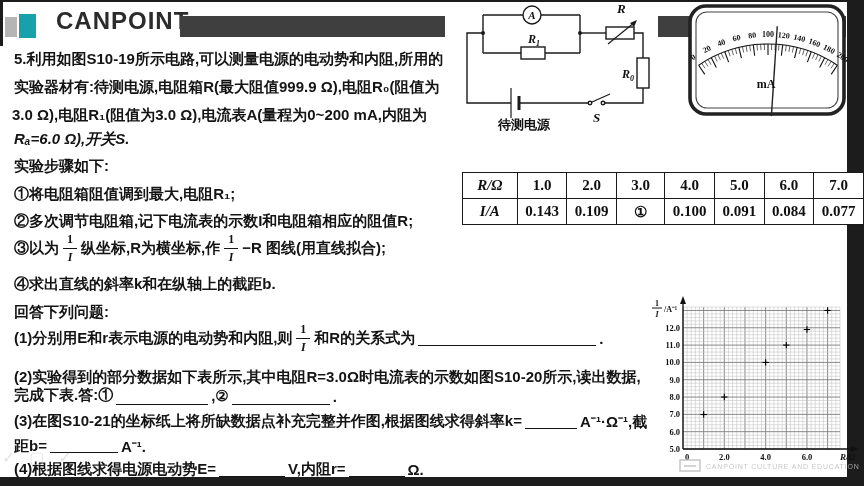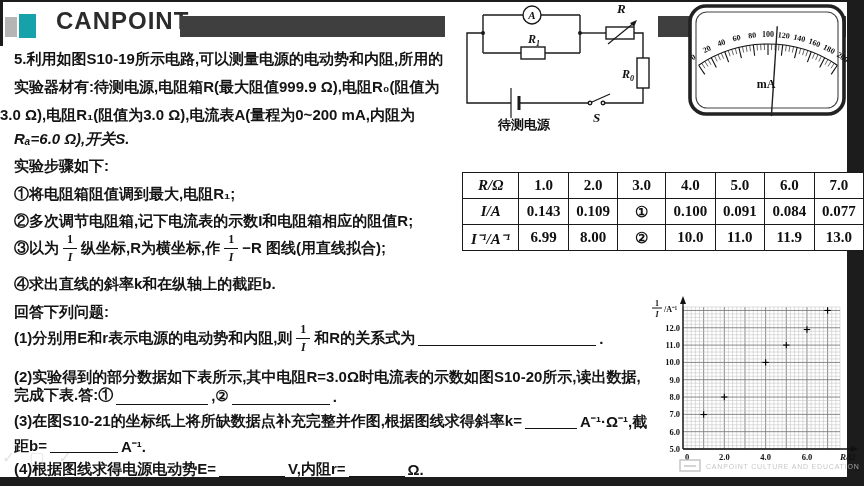--- a/index.html
+++ b/index.html
@@ -43,21 +43,21 @@
   <div class="hbar" style="left:180px;width:265px;"></div>
   <div class="hbar" style="left:658px;width:188px;"></div>
 
   <div id="problem-text">
       <div class="pline" style="top: 50px; left: 14px;">
         <span>5.利用如图S10-19所示电路,可以测量电源的电动势和内阻,所用的</span>
       </div>
       <div class="pline" style="top: 78px; left: 14px;">
         <span>实验器材有:待测电源,电阻箱R(最大阻值999.9 Ω),电阻R₀(阻值为</span>
       </div>
-      <div class="pline" style="top: 106px; left: 0;">
+      <div class="pline" style="top: 106px; left: 12px;">
         <span>3.0 Ω),电阻R₁(阻值为3.0 Ω),电流表A(量程为0~200 mA,内阻为</span>
       </div>
       <div class="pline" style="top: 130px; left: 14px; font-style: italic;">
         <span>Rₐ=6.0 Ω),开关S.</span>
       </div>
       <div class="pline" style="top: 157px; left: 14px;">
         <span>实验步骤如下:</span>
       </div>
       <div class="pline" style="top: 185px; left: 14px;">
         <span>①将电阻箱阻值调到最大,电阻R₁;</span>
@@ -249,30 +249,20 @@
         </tr>
         <tr>
           <td class="rowhead">I/A</td>
           <td>0.143</td>
           <td>0.109</td>
           <td>①</td>
           <td>0.100</td>
           <td>0.091</td>
           <td>0.084</td>
           <td>0.077</td>
-        </tr>
-        <tr>
-          <td class="rowhead">I⁻¹/A⁻¹</td>
-          <td>6.99</td>
-          <td>8.00</td>
-          <td>②</td>
-          <td>10.0</td>
-          <td>11.0</td>
-          <td>11.9</td>
-          <td>13.0</td>
         </tr>
       </tbody>
     </table>
 
   <svg id="graph-svg" style="left:640px;top:296px;" width="218" height="182" viewBox="0 0 218 182">
     <g id="graph-grid">
         <line x1="43" y1="11" x2="43" y2="153" stroke="#7d7d7d" stroke-width="0.9"></line>
         <line x1="47.131578947368425" y1="11" x2="47.131578947368425" y2="153" stroke="#bcbcbc" stroke-width="0.5"></line>
         <line x1="51.26315789473684" y1="11" x2="51.26315789473684" y2="153" stroke="#bcbcbc" stroke-width="0.5"></line>
         <line x1="55.39473684210527" y1="11" x2="55.39473684210527" y2="153" stroke="#bcbcbc" stroke-width="0.5"></line>

